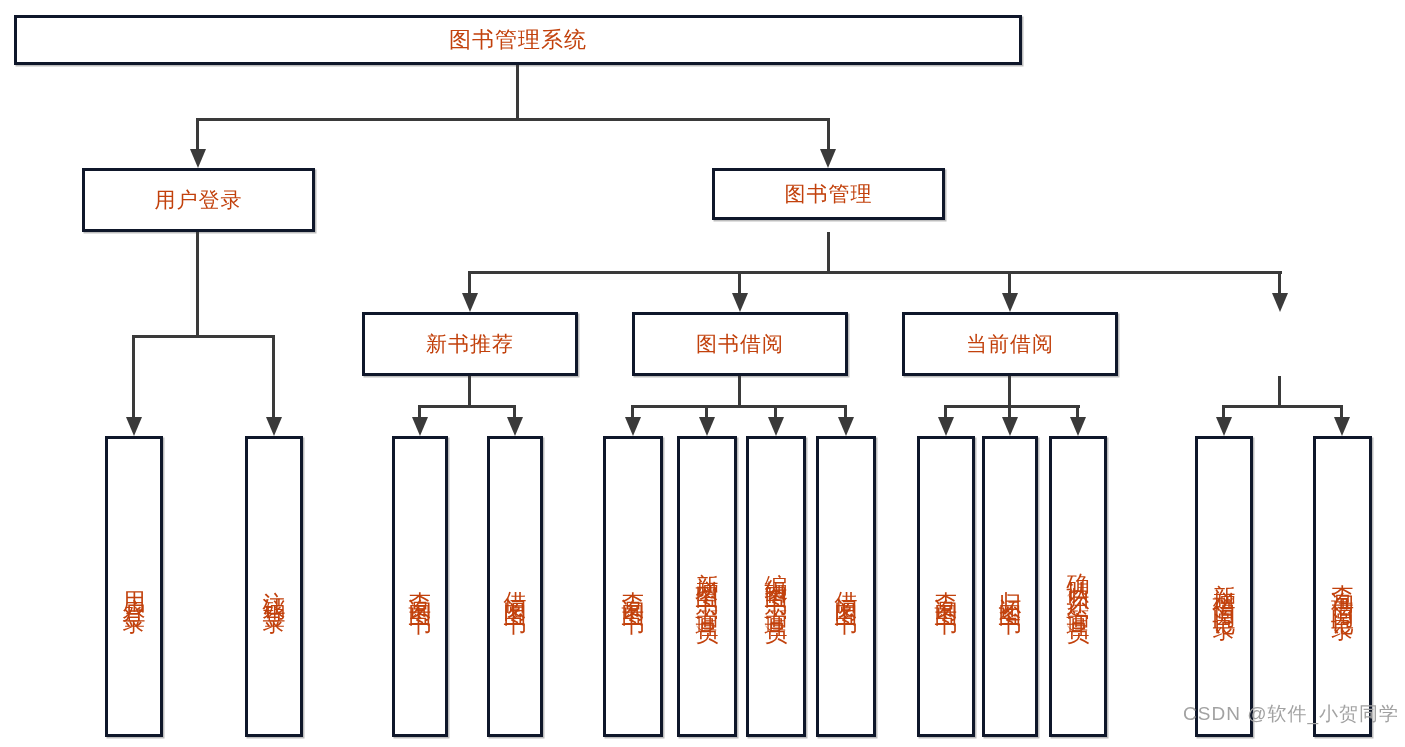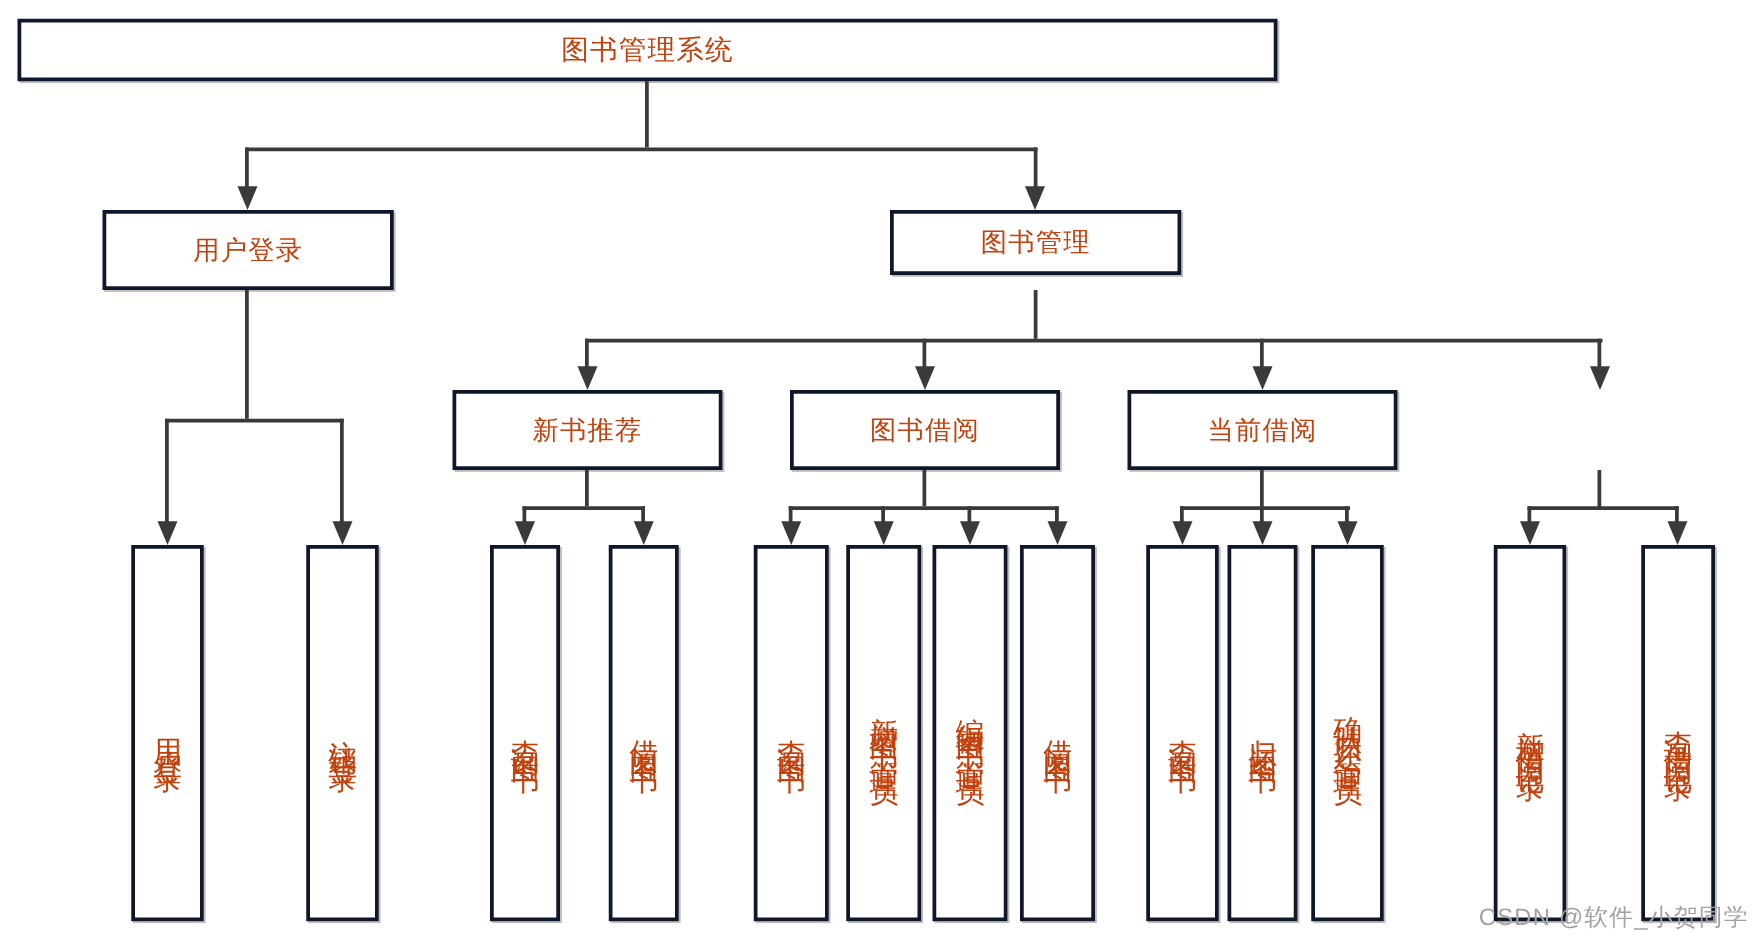--- a/index.html
+++ b/index.html
@@ -37,21 +37,21 @@
   .arrow {
     position: absolute;
     width: 0; height: 0;
     border-left: 8px solid transparent;
     border-right: 8px solid transparent;
     border-top: 19px solid #3a3a3a;
   }
   .watermark {
     position: absolute;
     right: 6px;
-    bottom: 0;
+    bottom: 20px;
     font-size: 19px;
     color: #a2a2a2;
     letter-spacing: 1px;
     white-space: nowrap;
   }
 </style>
 </head>
 <body>
 
 <div id="stage">

